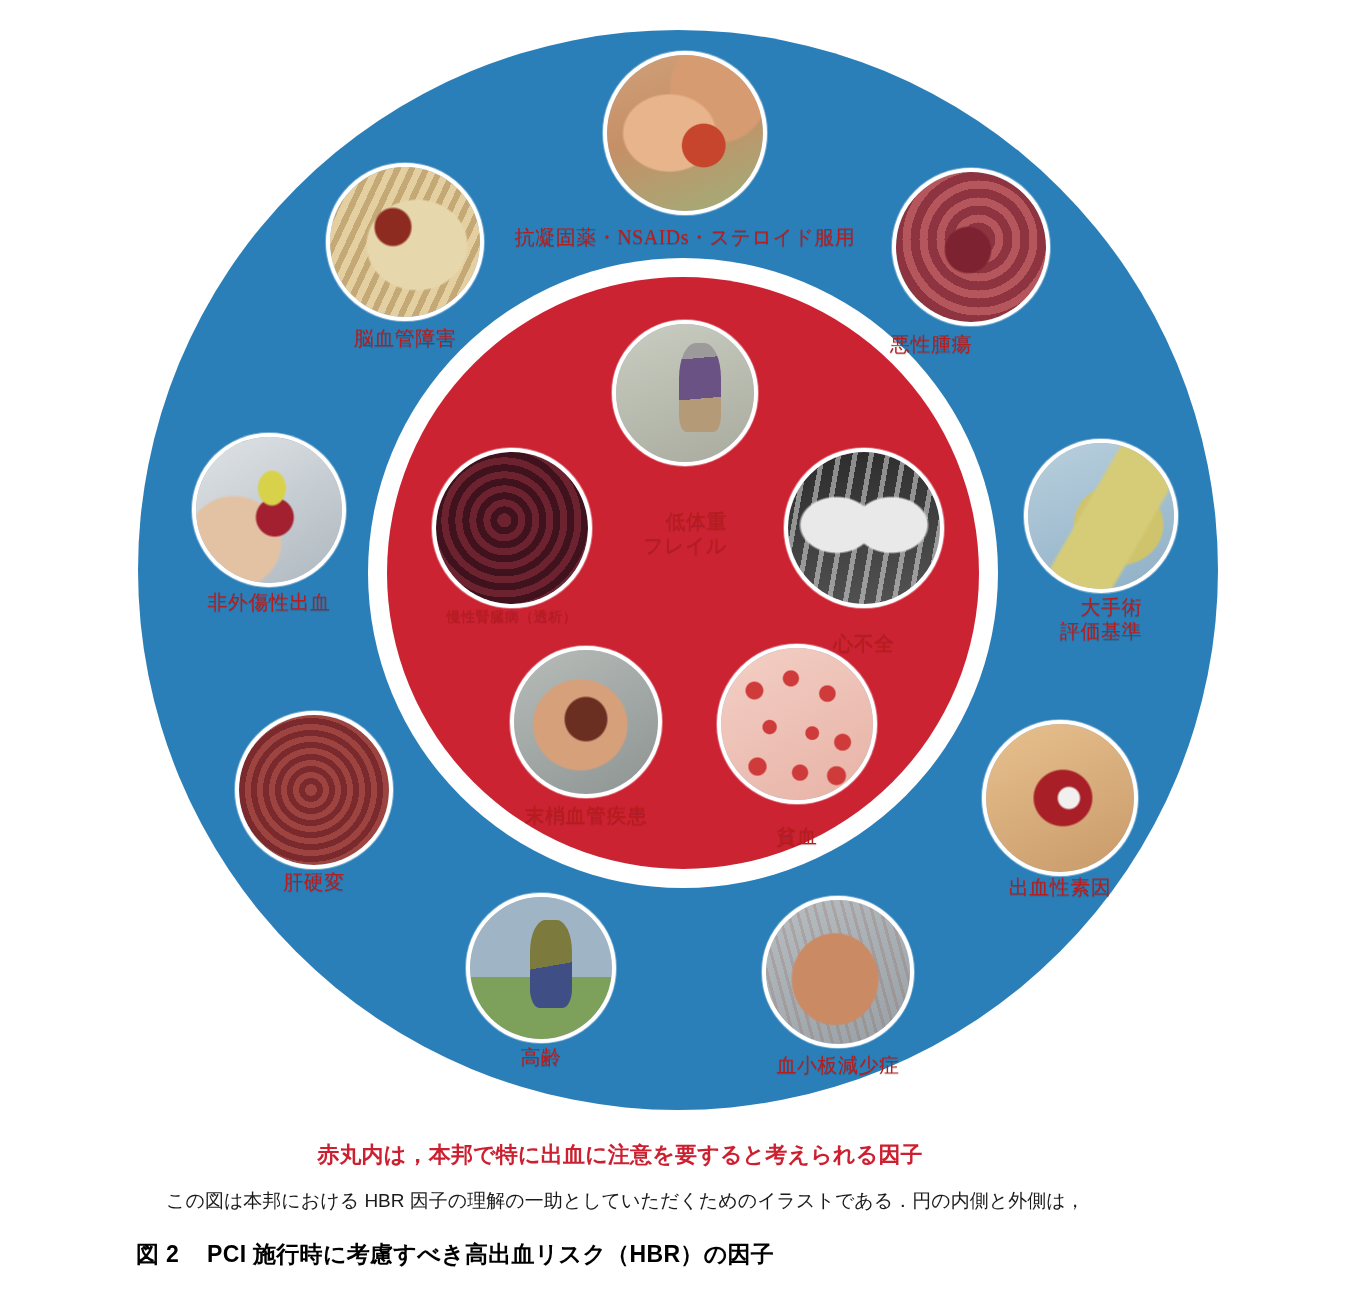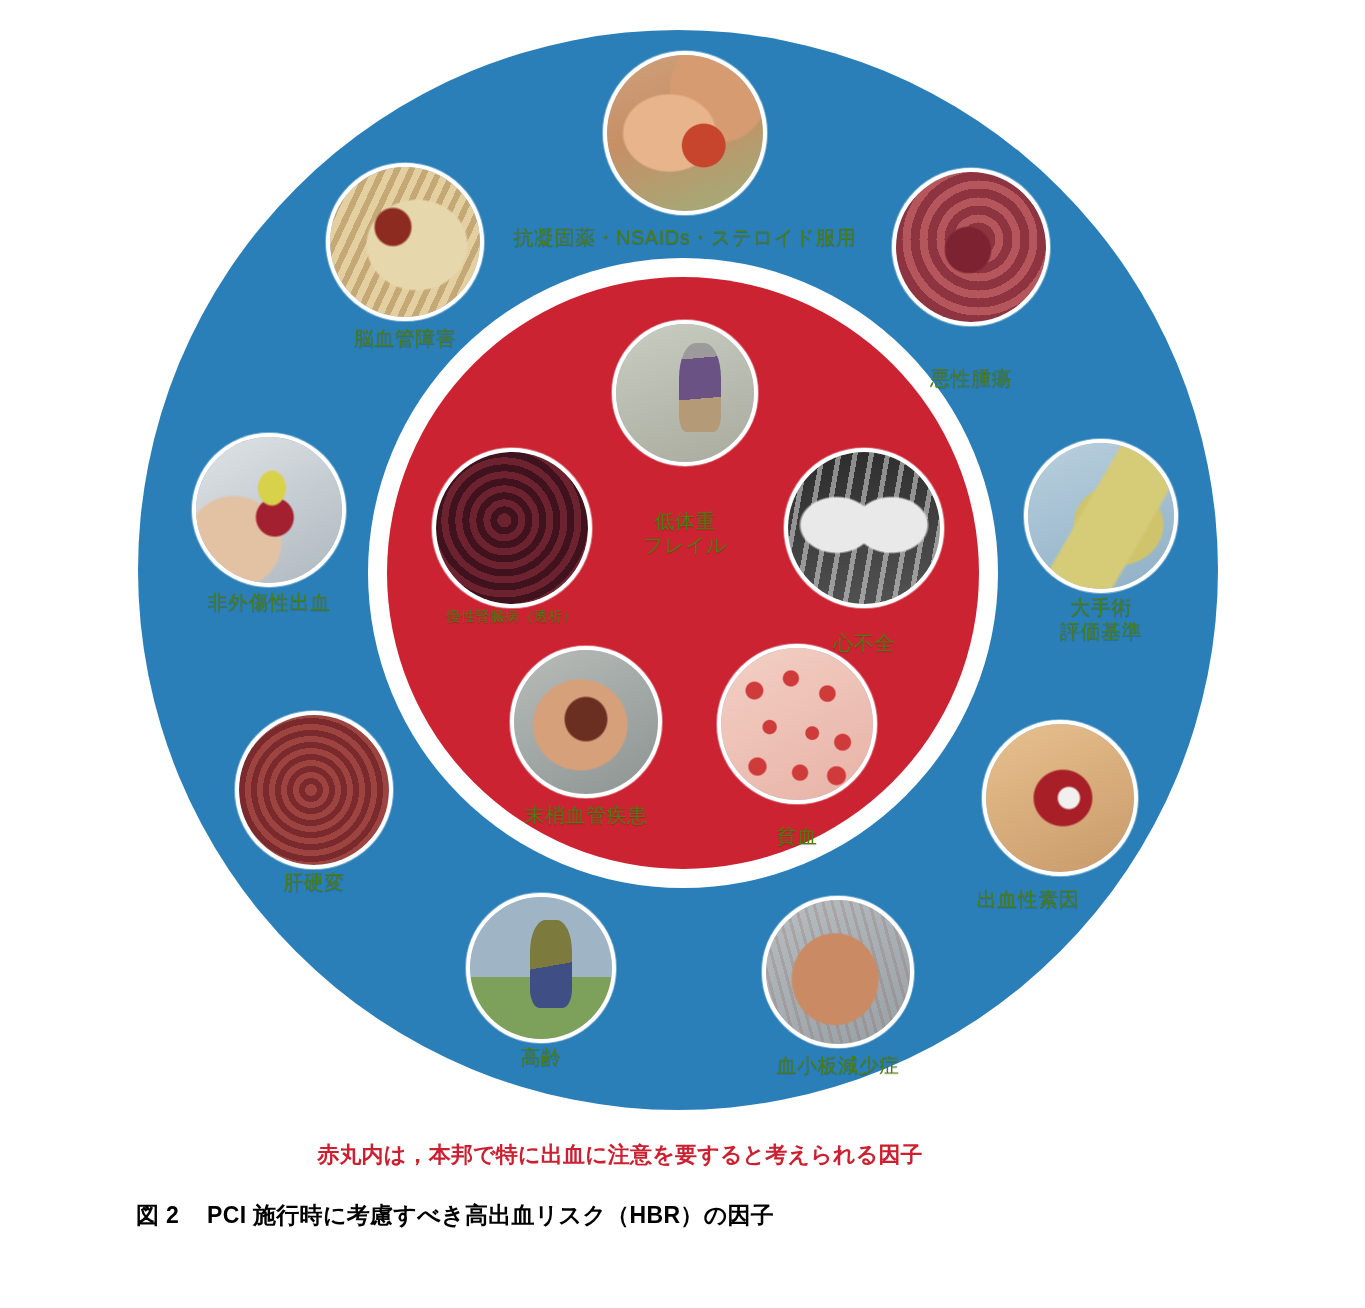--- a/index.html
+++ b/index.html
@@ -74,27 +74,28 @@
 
   .bubble .art {
     position: absolute;
     inset: 0;
     border-radius: 50%;
   }
 
   .label {
     position: absolute;
     transform: translate(-50%, 0);
-    color: #4d7c0f;
+    color: #b91c1c;
     font-size: 20px;
     line-height: 1.22;
-    text-align: center;
+    text-align: right;
     white-space: pre-line;
     letter-spacing: 0.5px;
     text-shadow: 0 1px 1px rgba(0,0,0,0.18);
+    font-family: Liberation Serif, serif;
   }
 
   .label.small { font-size: 14px; }
 
   
   .caption-block {
     position: absolute;
     left: 0;
     top: 1128px;
     width: 1240px;
@@ -258,32 +259,32 @@
     <div class="inner-ring"></div>
 
     <div class="bubble" style="left:685px; top:133px; width:164px; height:164px;">
       <div class="art art-pills"></div>
     </div>
     <div class="label" style="left:685px; top:225px;">抗凝固薬・NSAIDs・ステロイド服用</div>
 
     <div class="bubble" style="left:971px; top:247px; width:158px; height:158px;">
       <div class="art art-tumor"></div>
     </div>
-    <div class="label" style="left:971px; top:332px;margin-top:34px;">悪性腫瘍</div>
+    <div class="label" style="left:931px; top:332px;">悪性腫瘍</div>
 
     <div class="bubble" style="left:1101px; top:516px; width:154px; height:154px;">
         <div class="art art-surgery"></div>
     </div>
     <div class="label" style="left:1101px; top:595px;">大手術
 評価基準</div>
 
     <div class="bubble" style="left:1060px; top:798px; width:156px; height:156px;">
       <div class="art art-eye"></div>
     </div>
-    <div class="label" style="left:1028px; top:875px;margin-top:12px;">出血性素因</div>
+    <div class="label" style="left:1060px; top:875px;">出血性素因</div>
 
     <div class="bubble" style="left:838px; top:972px; width:152px; height:152px;">
       <div class="art art-hand"></div>
     </div>
     <div class="label" style="left:838px; top:1053px;">血小板減少症</div>
 
     <div class="bubble" style="left:541px; top:968px; width:150px; height:150px;">
       <div class="art art-elderly"></div>
     </div>
     <div class="label" style="left:541px; top:1045px;">高齢</div>
@@ -329,20 +330,21 @@
     </div>
     <div class="label small" style="left:512px; top:608px;">慢性腎臓病（透析）</div>
 
   </div>
 
   <div class="caption-block">
 
     <div class="caption-red">赤丸内は，本邦で特に出血に注意を要すると考えられる因子</div>
 
     <div class="caption-note">
+      <span class="ln">この図は本邦における HBR 因子の理解の一助としていただくためのイラストである．円の内側と外側は，</span>
     </div>
 
     <div class="fig-title">
       <span class="num">図 2</span><span>PCI 施行時に考慮すべき高出血リスク（HBR）の因子</span>
     </div>
 
   </div>
 
 </div>
 

